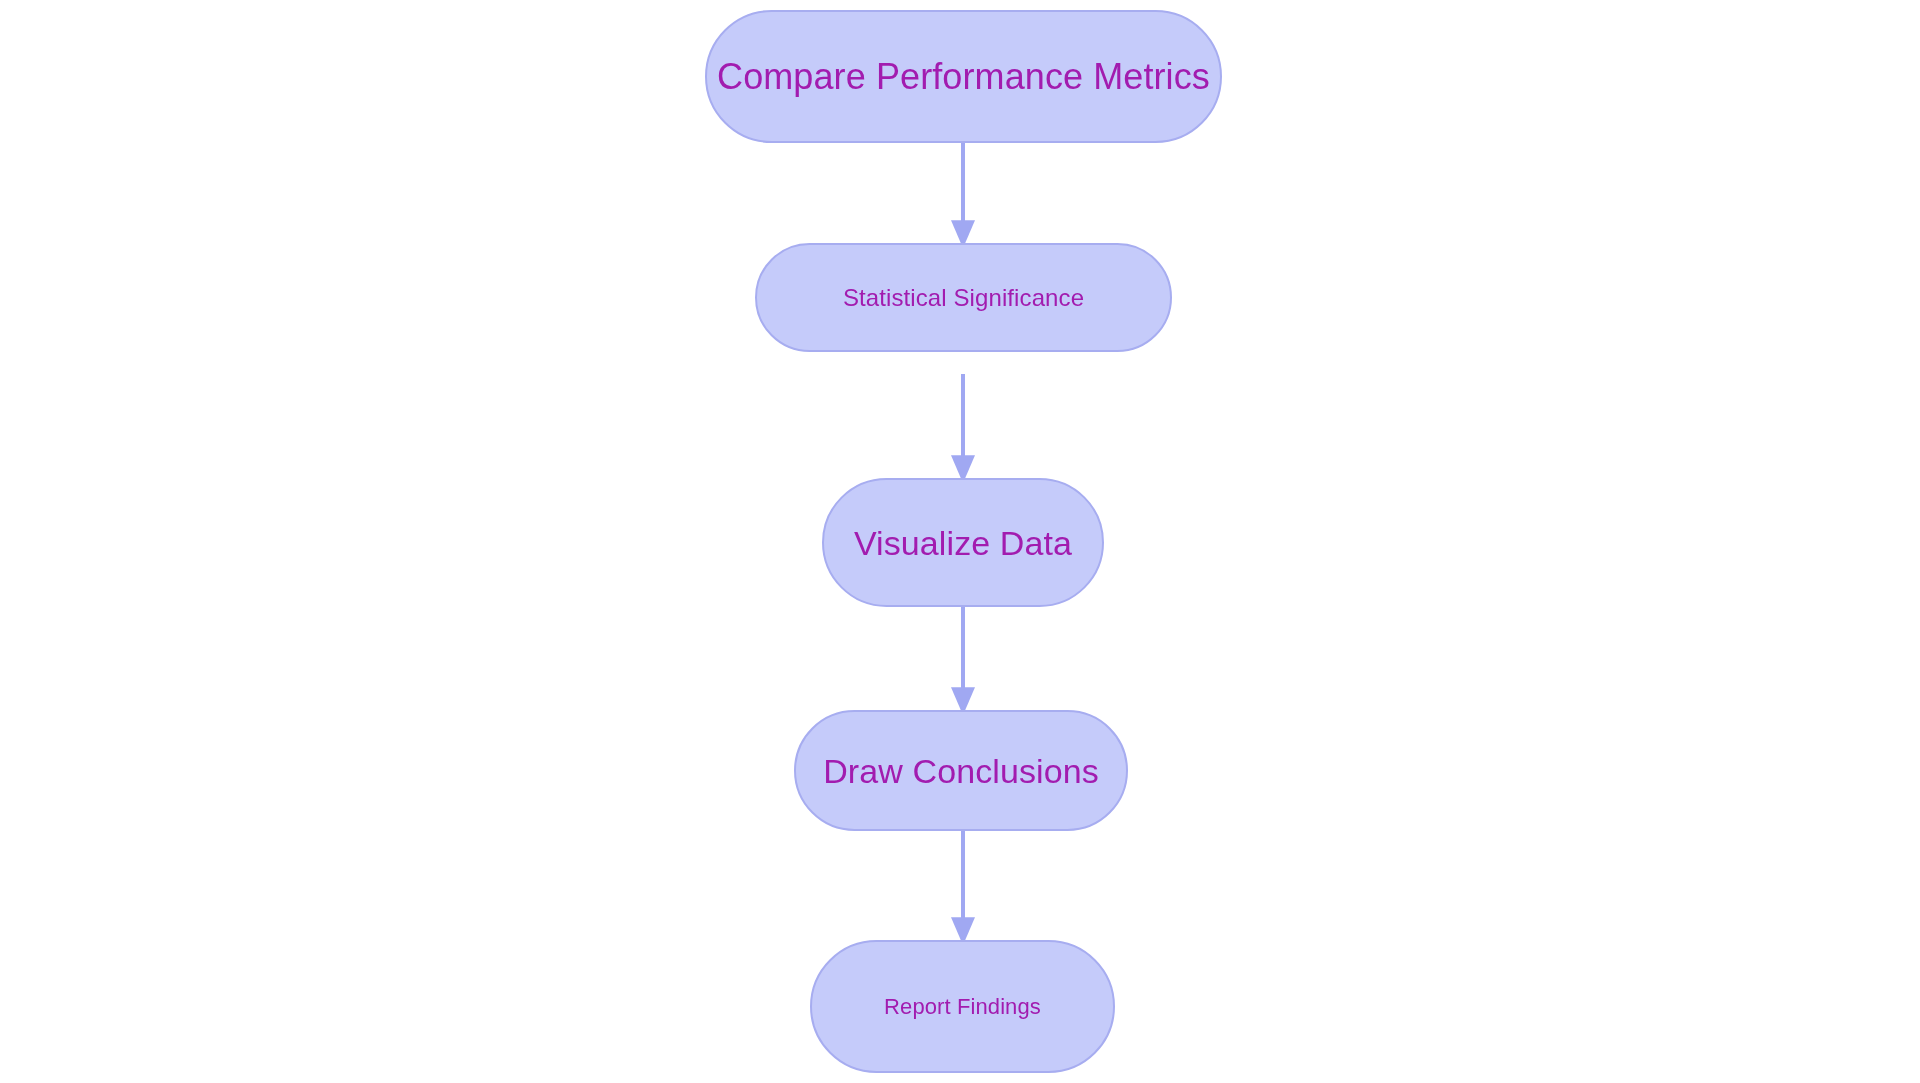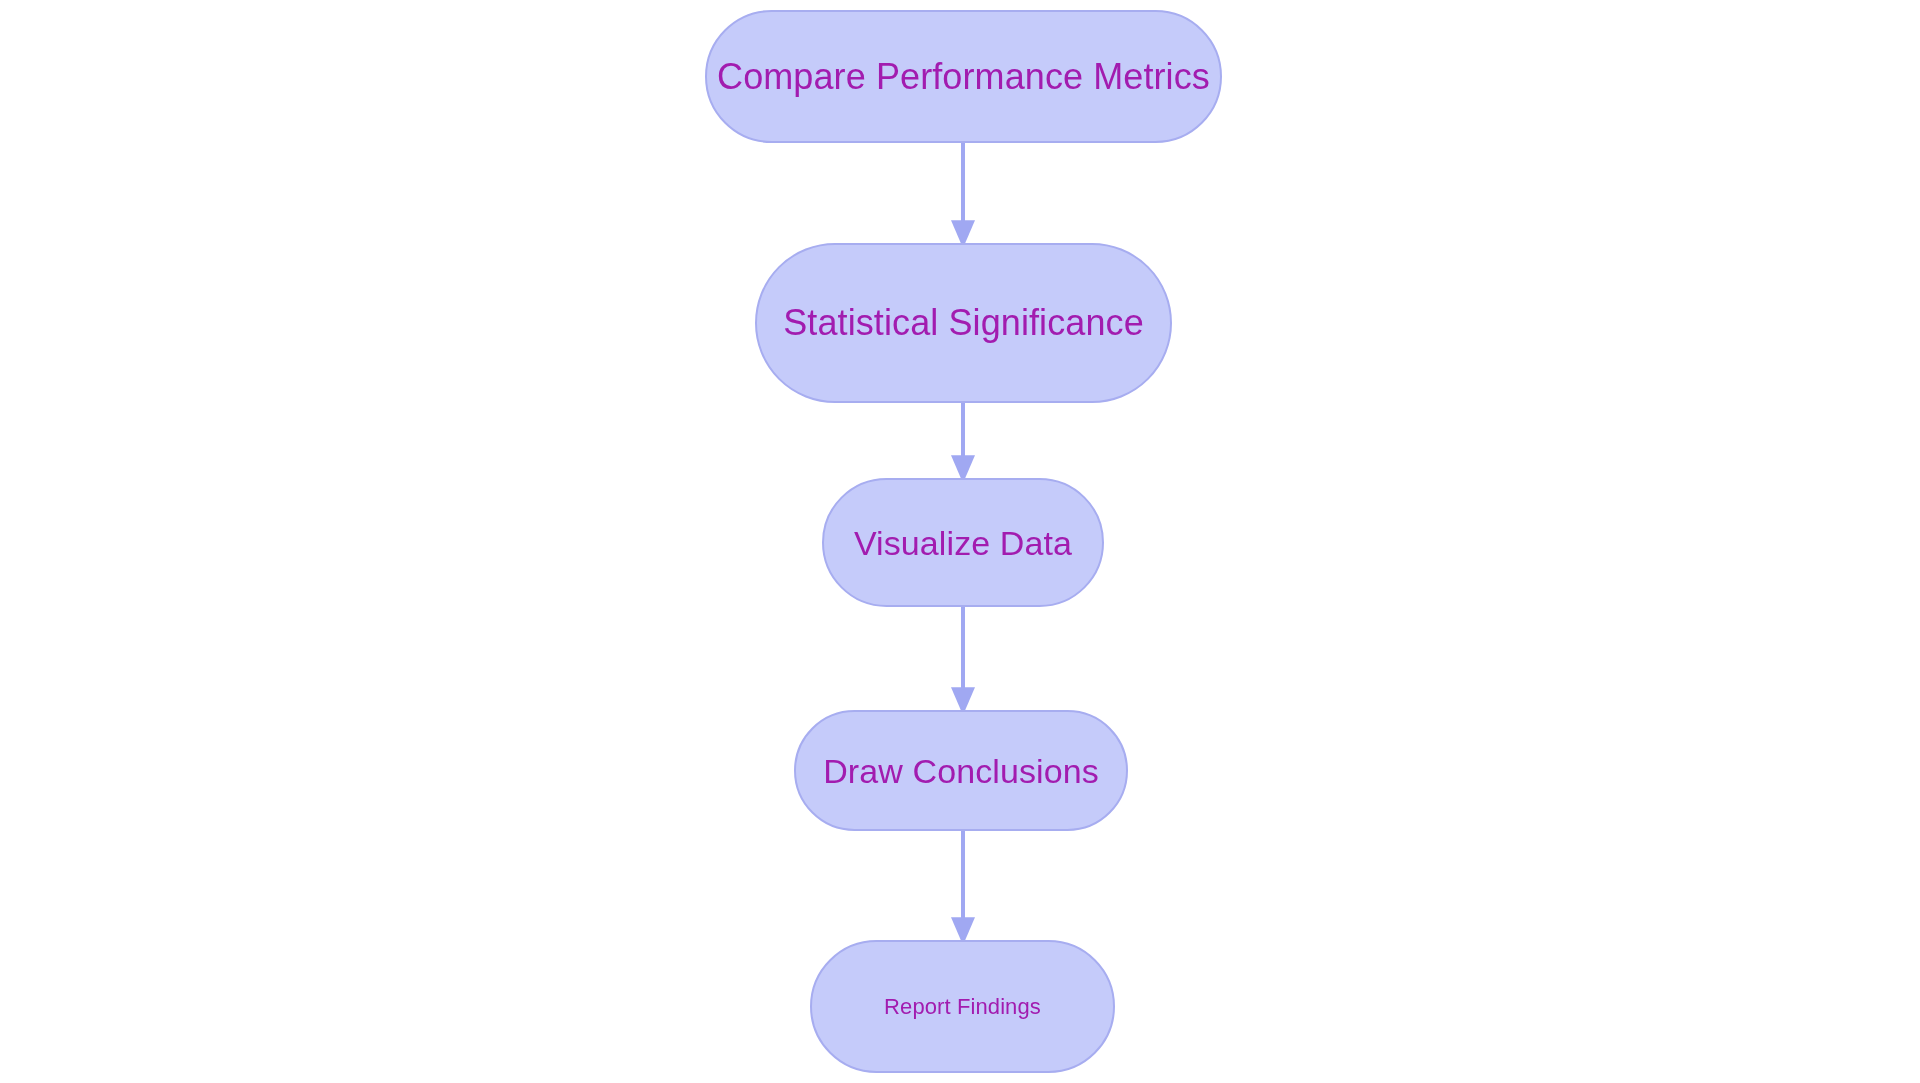--- a/index.html
+++ b/index.html
@@ -49,21 +49,21 @@
     white-space: nowrap;
     line-height: 1;
     letter-spacing: 0.1px;
     user-select: none;
   }
   .flow-node .node-label {
     display: block;
     padding: 0 8px;
   }
   .n1 { left: 705px; top: 10px;  width: 517px; height: 133px; font-size: 36px; }
-  .n2 { left: 755px; top: 243px; width: 417px; height: 160px; font-size: 36px; }
+  .n2 { left: 755px; top: 243px; width: 417px; height: 109px; font-size: 24px; }
   .n3 { left: 822px; top: 478px; width: 282px; height: 129px; font-size: 34px; }
   .n4 { left: 794px; top: 710px; width: 334px; height: 121px; font-size: 34px; }
   .n5 { left: 810px; top: 940px; width: 305px; height: 133px; font-size: 22px; }
 </style>
 </head>
 <body>
 
 <div id="flow-canvas">
 
   <svg id="flow-svg" viewBox="0 0 1920 1083" xmlns="http://www.w3.org/2000/svg">

